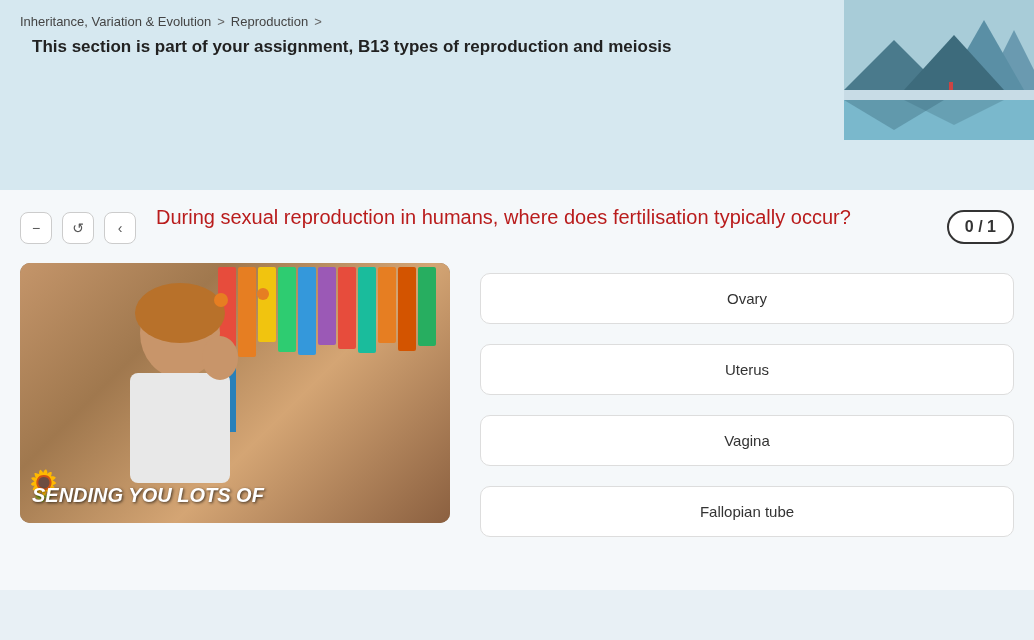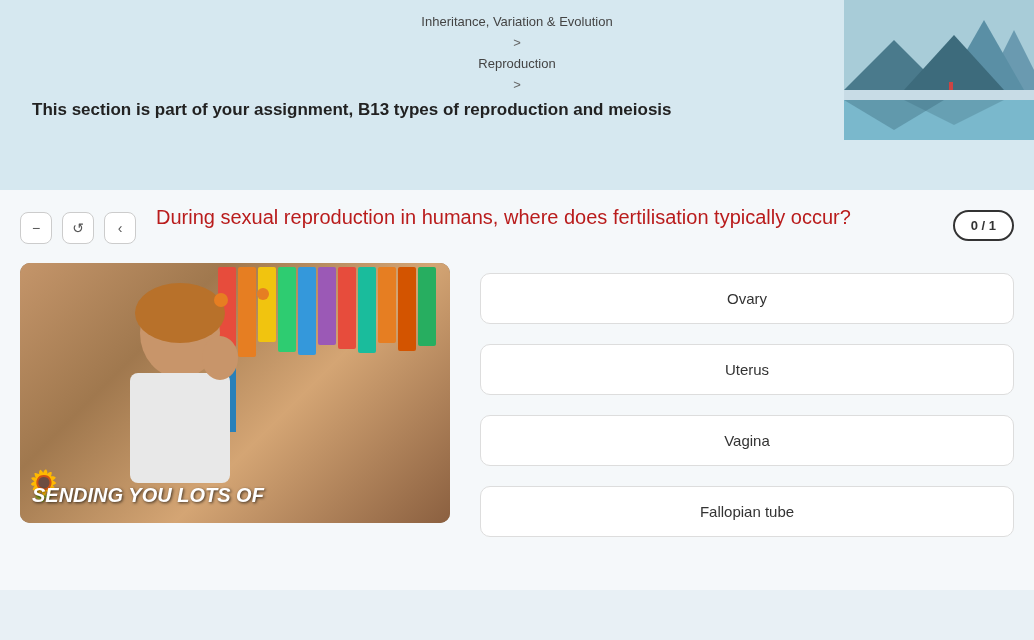--- a/index.html
+++ b/index.html
@@ -20,21 +20,20 @@
       min-height: 190px;
     }
 
     .breadcrumb {
       display: flex;
       align-items: center;
       gap: 6px;
       font-size: 13px;
       color: #444;
       margin-bottom: 6px;
-      flex-direction: column;
     }
     .breadcrumb-sep {
       color: #666;
       font-size: 13px;
     }
 
     .subtitle {
       font-size: 13px;
       color: #555;
       margin-bottom: 8px;
@@ -87,21 +86,21 @@
       color: #555;
     }
 
     .score-badge {
       position: absolute;
       right: 20px;
       top: 210px;
       border: 2px solid #333;
       border-radius: 20px;
       padding: 6px 16px;
-      font-size: 13px;
+      font-size: 16px;
       font-weight: 600;
       background: white;
       color: #333;
     }
 
     .question-text {
       font-size: 20px;
       color: #b91c1c;
       margin-left: 10px;
       margin-bottom: 20px;

